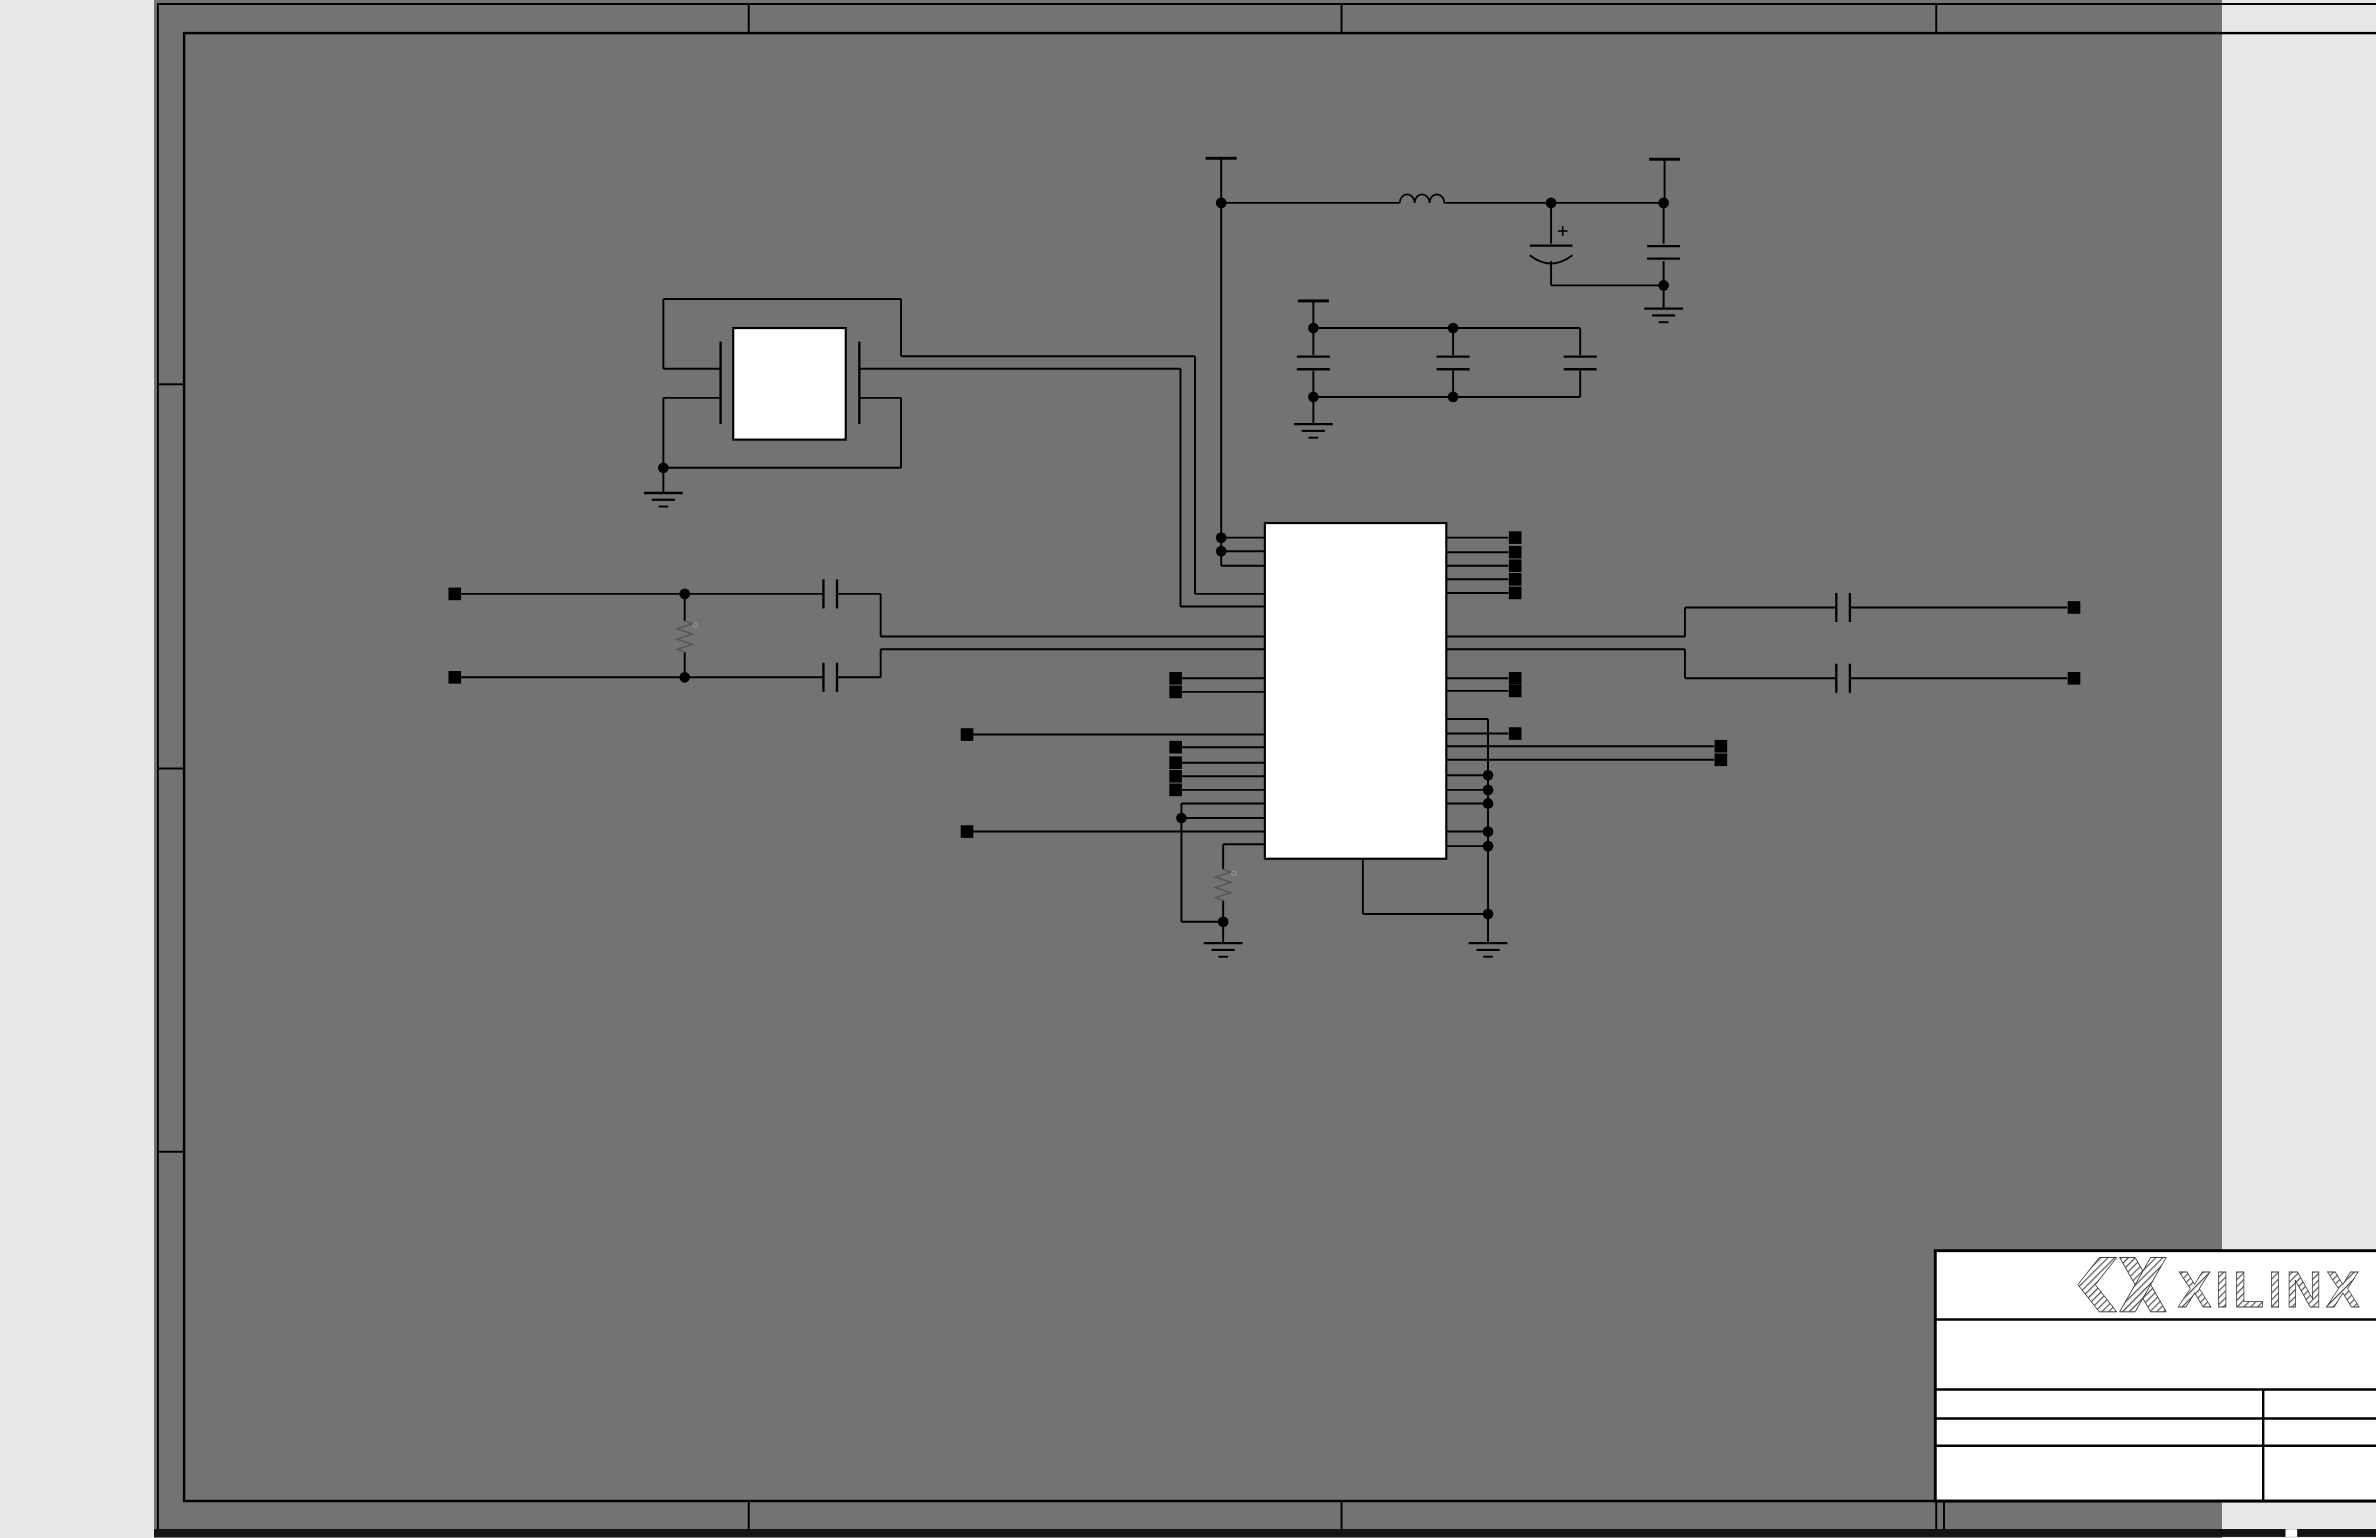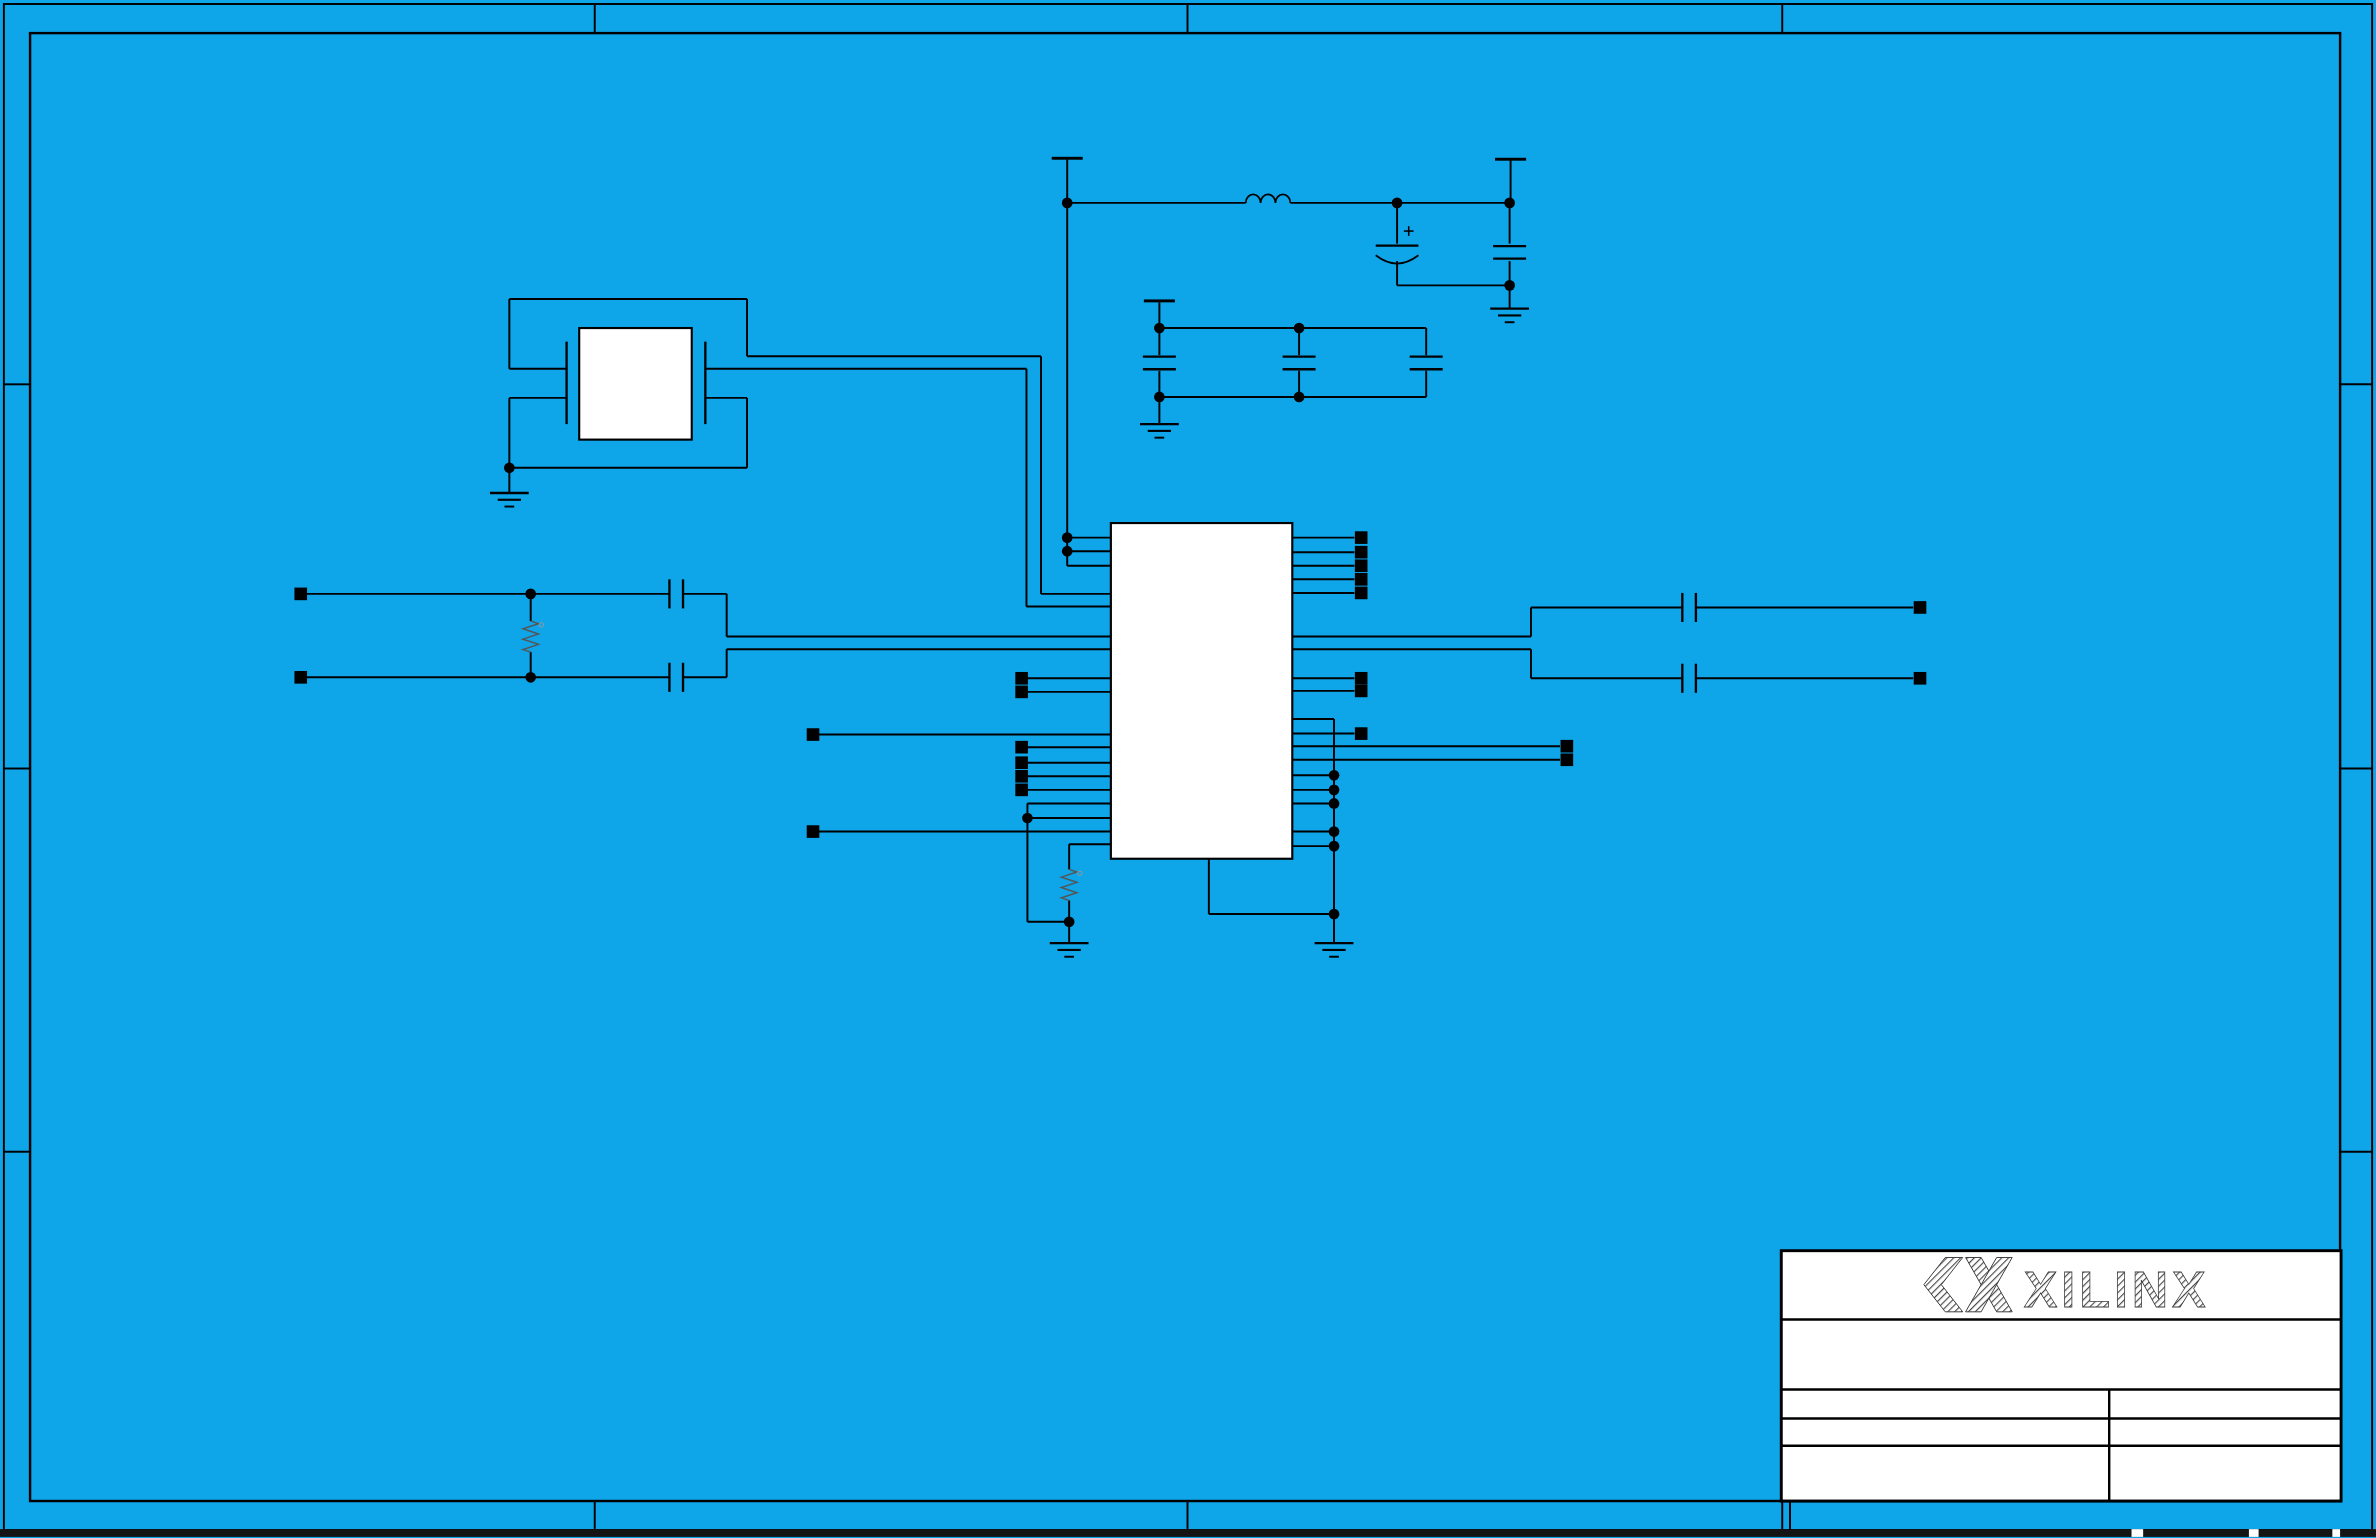--- a/index.html
+++ b/index.html
@@ -1,16 +1,16 @@
 <!DOCTYPE html>
 <html><head>
 <meta charset="utf-8">
 <style>
   html,body{margin:0;padding:0;background:#e8e8e8;}
-  .page{position:relative;width:2376px;height:1538px;background:#0ea5e9;margin:0 auto;
+  .page{position:relative;width:2068px;height:1538px;background:#737373;margin:0 auto;
         font-family:"Liberation Sans", sans-serif;}
   svg{display:block;width:2376px;height:1538px;}
 </style>
 </head>
 <body>
 
 <div class="page">
   <svg id="sheet" viewBox="0 0 2449 1585" xmlns="http://www.w3.org/2000/svg">
     <defs>
       <pattern id="hatch" width="5" height="5" patternTransform="rotate(45)" patternUnits="userSpaceOnUse">

